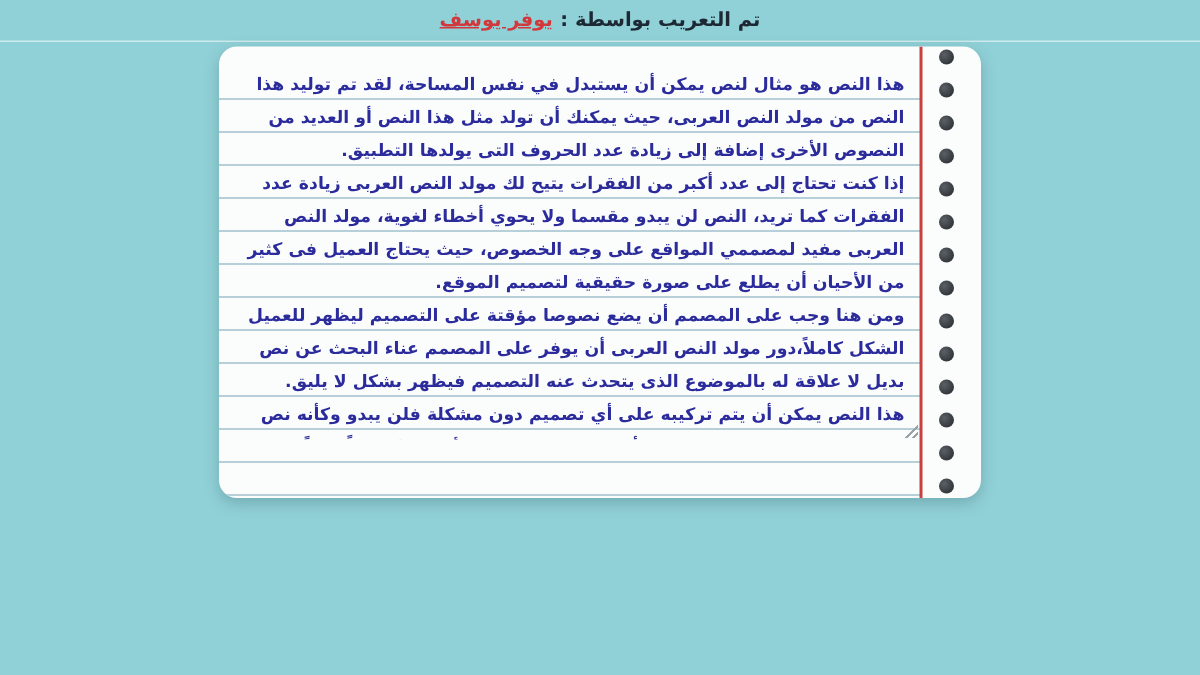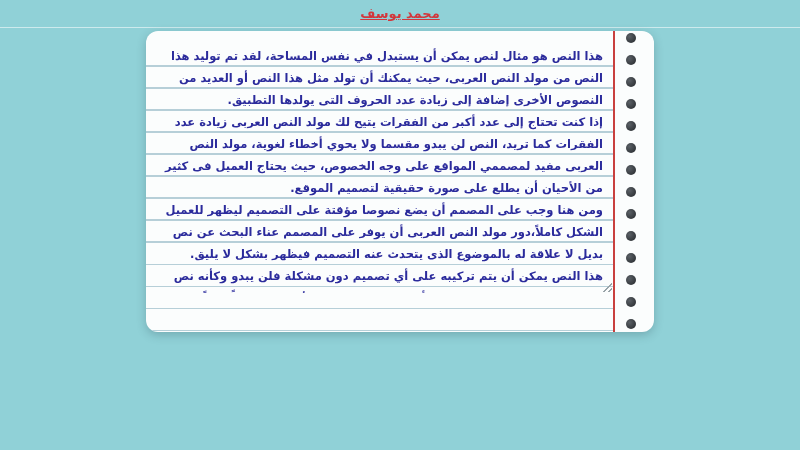--- a/index.html
+++ b/index.html
@@ -70,21 +70,22 @@
     clip-path:polygon(100% 0, 100% 100%, 0 100%);
     cursor:nwse-resize;
   }
 </style>
 </head>
 <body>
 
 <div class="stage">
 
   <div class="header">
-    <a href="#">محمد يوسف</a>
+    <span class="label">تم التعريب بواسطة :</span>
+    <a href="#">يوفر يوسف</a>
   </div>
 
   <div class="paper">
     <div class="rules"></div>
     <div class="margin-line"></div>
     <div class="holes">
         <div class="hole"></div>
         <div class="hole"></div>
         <div class="hole"></div>
         <div class="hole"></div>

